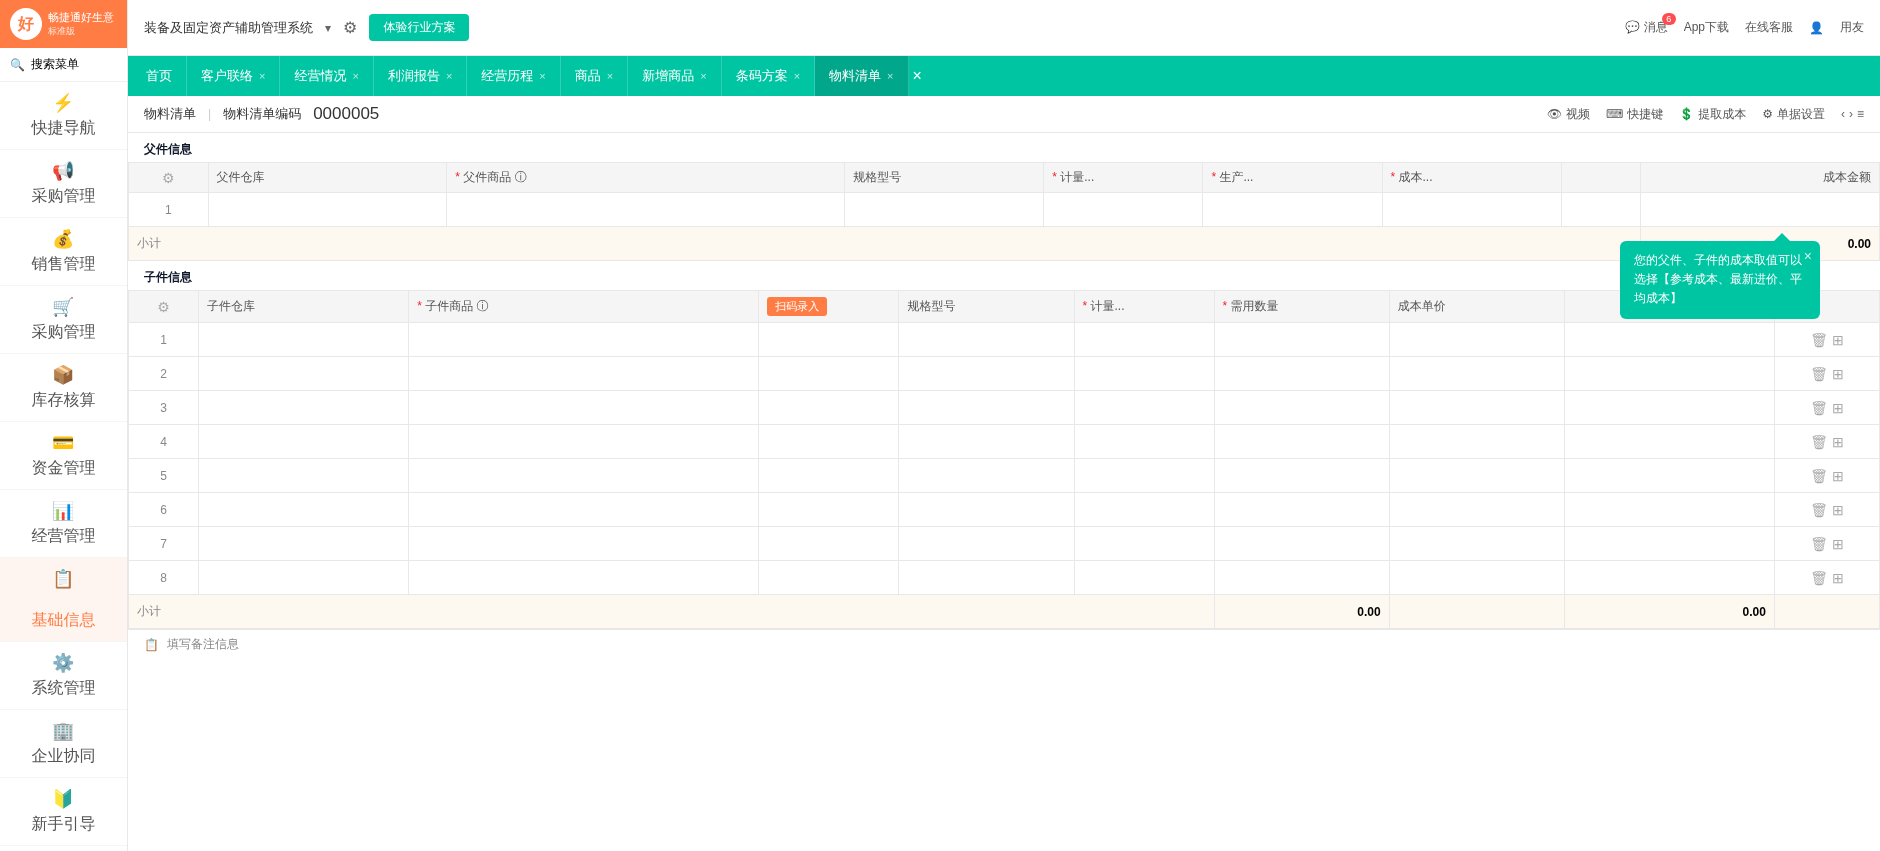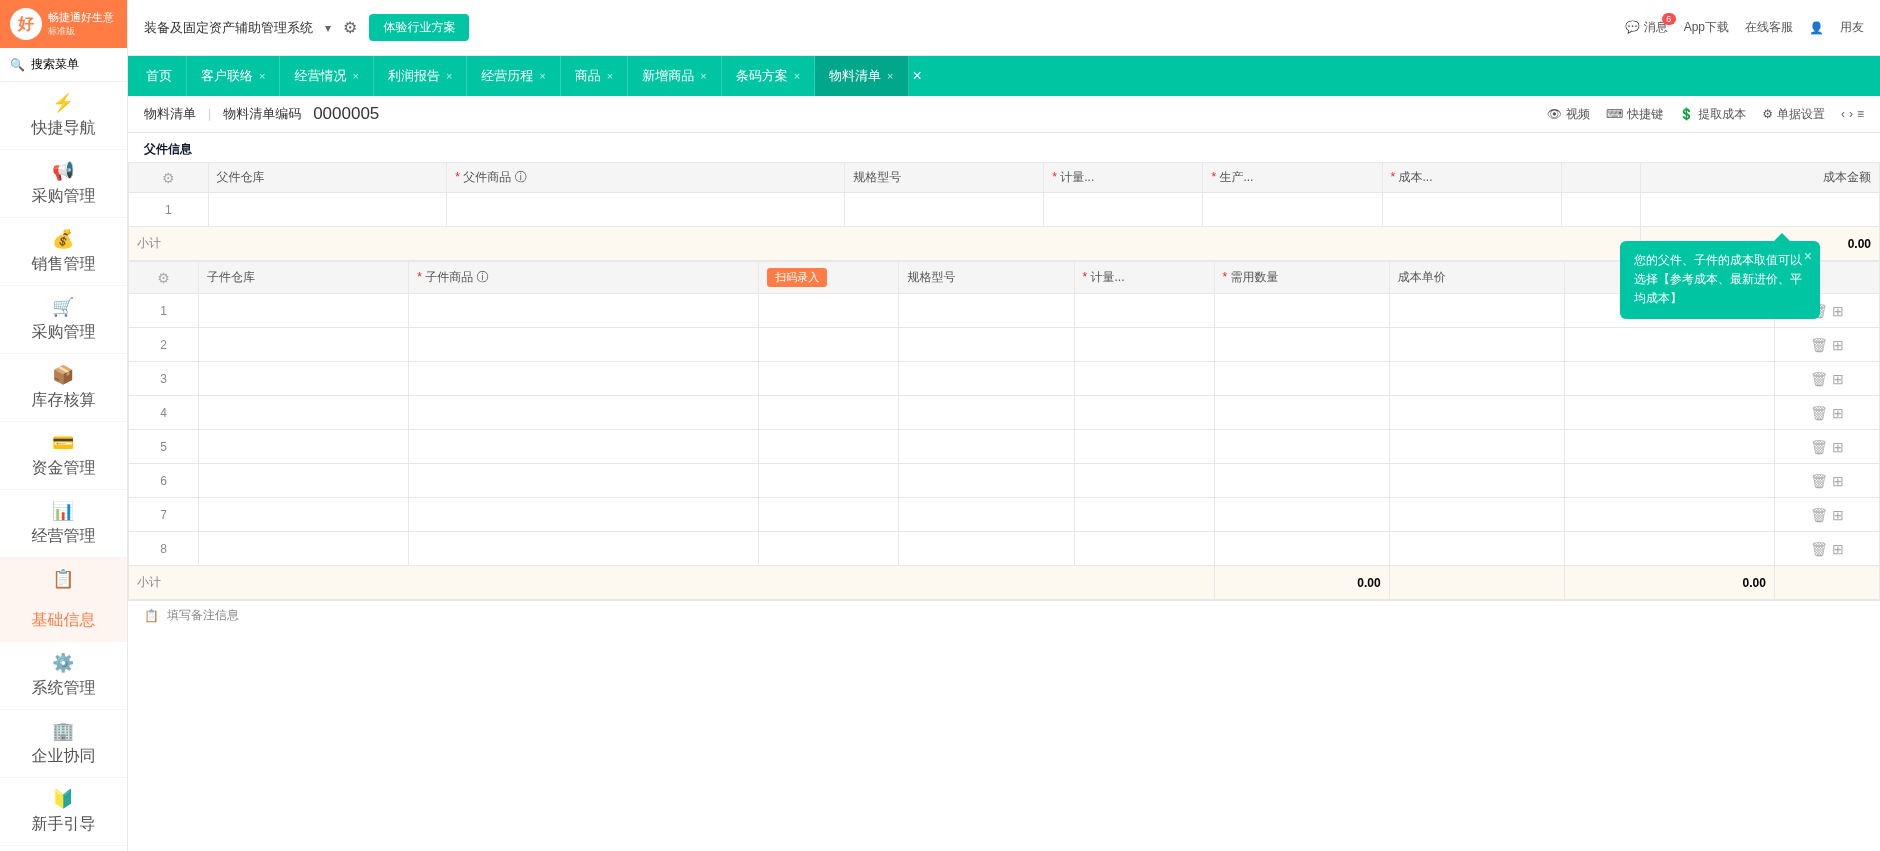--- a/index.html
+++ b/index.html
@@ -466,20 +466,21 @@
             <td class="col-amount"></td>
           </tr>
           <tr class="subtotal-row">
             <td class="subtotal-label" colspan="8">小计</td>
             <td class="subtotal-val">0.00</td>
           </tr>
         </tbody>
       </table>
     </div>
 
+    <div class="section-title">子件信息</div>
     <div class="table-wrap">
       <table>
         <thead>
           <tr>
             <th class="col-settings icon-cell">⚙</th>
             <th class="col-warehouse">子件仓库</th>
             <th class="col-product"><span class="required">*</span> 子件商品 ⓘ</th>
             <th style="width:80px;"><button class="scan-btn">扫码录入</button></th>
             <th class="col-spec">规格型号</th>
             <th class="col-unit"><span class="required">*</span> 计量...</th>

